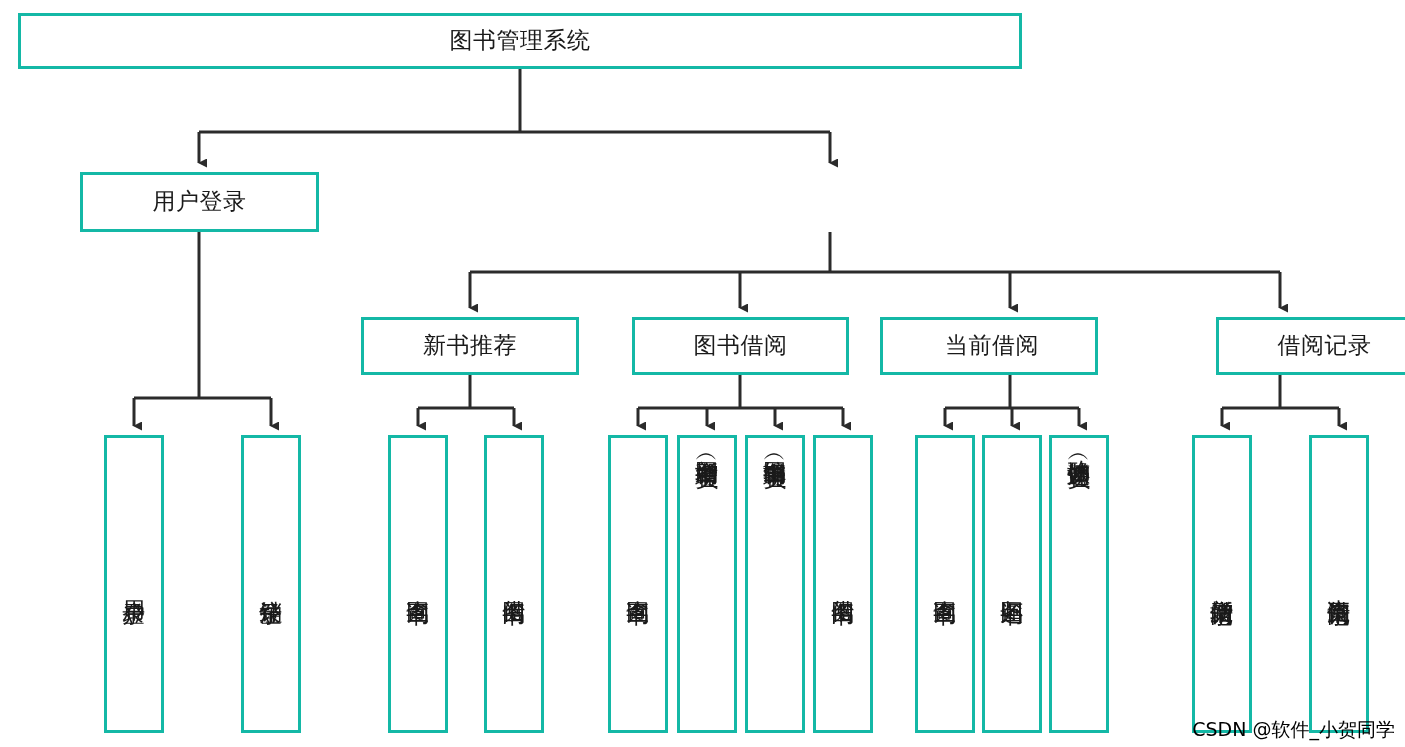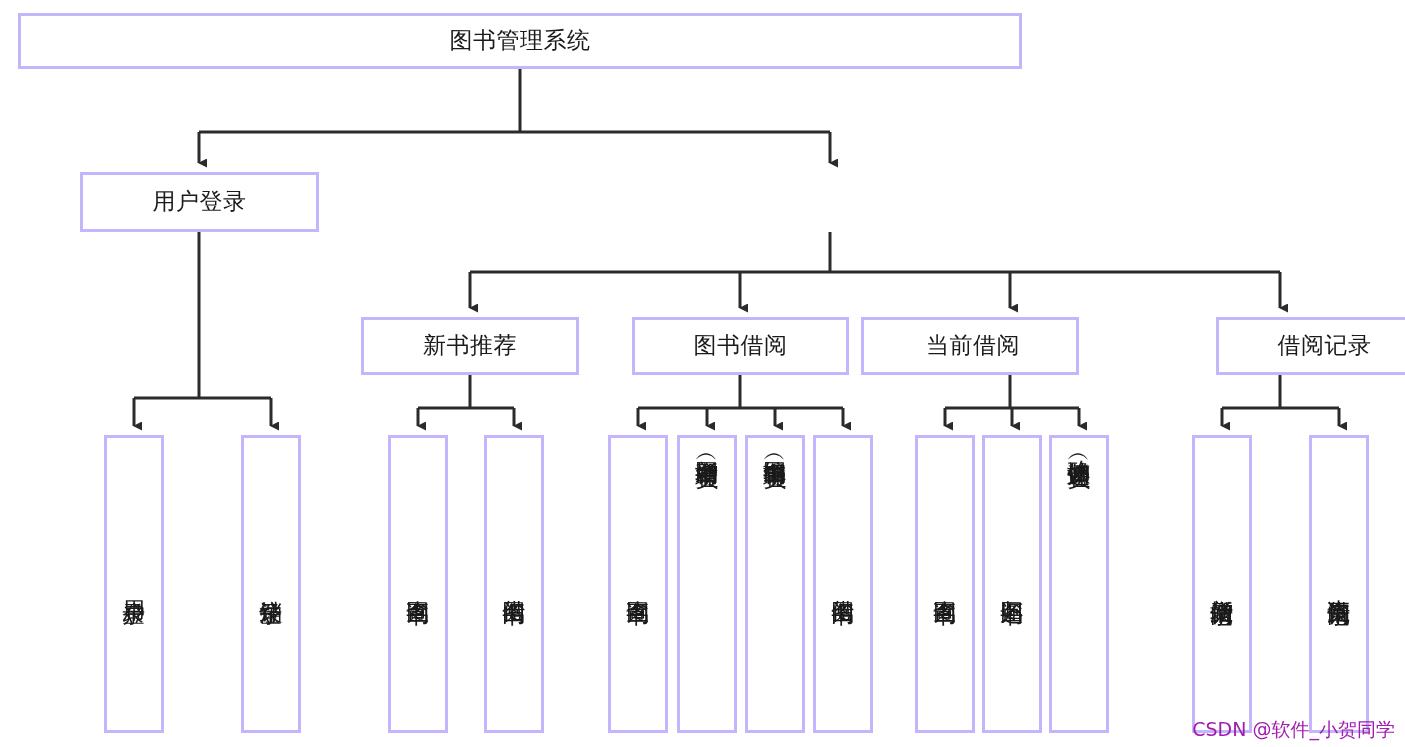--- a/index.html
+++ b/index.html
@@ -16,21 +16,21 @@
   }
   #diagram-root {
     position: absolute;
     left: 0; top: 0;
     width: 1405px;
     height: 747px;
   }
   .node-box {
     position: absolute;
     box-sizing: border-box;
-    border: 3px solid #c4b5fd;
+    border: 3px solid #14b8a6;
     background: #ffffff;
     display: flex;
     align-items: center;
     justify-content: center;
   }
   .node-label-h {
     font-size: 23px;
     color: #1a1a1a;
     line-height: 1.2;
     white-space: nowrap;
@@ -60,21 +60,21 @@
     left: 0; top: 0;
     width: 1405px;
     height: 747px;
     pointer-events: none;
   }
   #watermark {
     position: absolute;
     right: 10px;
     bottom: 4px;
     font-size: 19px;
-    color: #a21caf;
+    color: #000000;
     white-space: nowrap;
     font-family: "DejaVu Sans", "Liberation Sans", sans-serif;
   }
 </style>
 </head>
 <body>
 
 <div id="diagram-root">
 
   <svg id="connector-layer" viewBox="0 0 1405 747" width="1405" height="747" xmlns="http://www.w3.org/2000/svg">
@@ -146,21 +146,21 @@
   <div class="node-box" style="left:80px; top:172px; width:239px; height:60px;">
     <span class="node-label-h">用户登录</span>
   </div>
 
   <div class="node-box" style="left:361px; top:317px; width:218px; height:58px;">
     <span class="node-label-h">新书推荐</span>
   </div>
   <div class="node-box" style="left:632px; top:317px; width:217px; height:58px;">
     <span class="node-label-h">图书借阅</span>
   </div>
-  <div class="node-box" style="left:861px; top:317px; width:218px; height:58px;padding-left:6px;">
+  <div class="node-box" style="left:880px; top:317px; width:218px; height:58px;padding-left:6px;">
     <span class="node-label-h">当前借阅</span>
   </div>
   <div class="node-box" style="left:1216px; top:317px; width:217px; height:58px;">
     <span class="node-label-h">借阅记录</span>
   </div>
 
   <div class="node-box leaf-box center-v" style="left:104px; top:435px; width:60px; height:298px;">
     <span class="node-label-v">用户登录</span>
   </div>
   <div class="node-box leaf-box center-v" style="left:241px; top:435px; width:60px; height:298px;">

